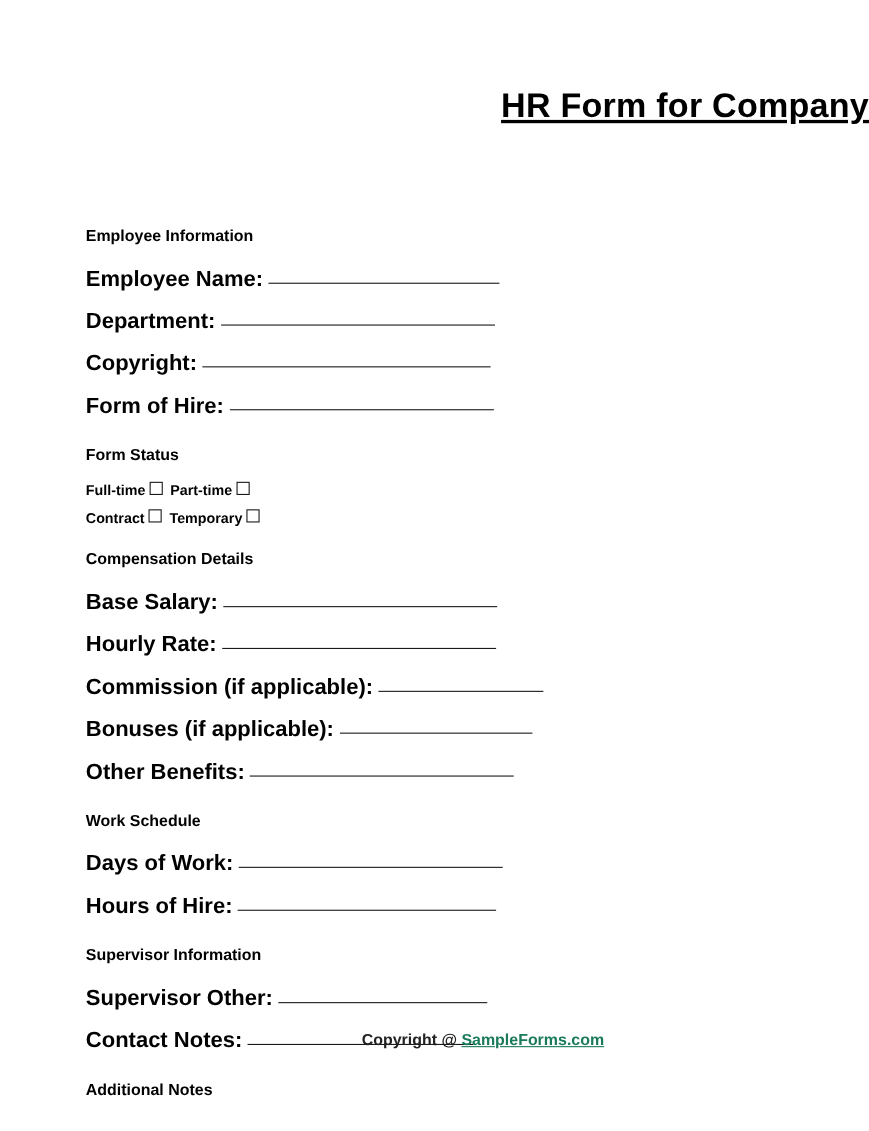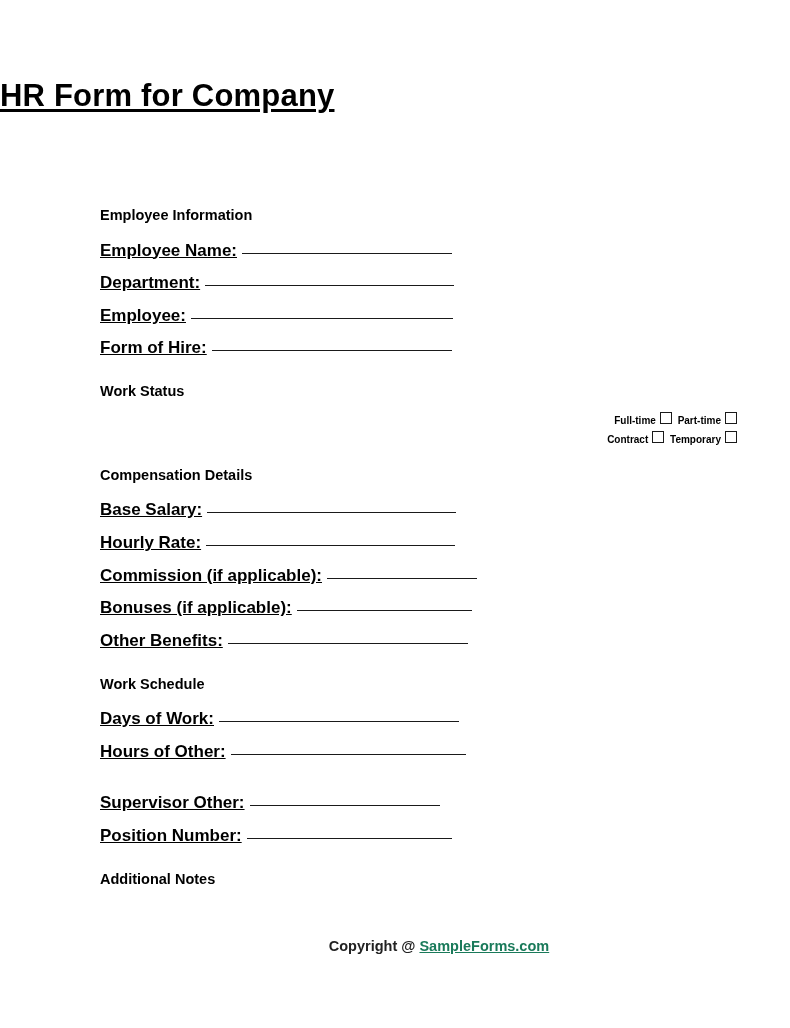--- a/index.html
+++ b/index.html
@@ -19,73 +19,71 @@
     position: relative;
     width: 790px;
     height: 1028px;
     box-sizing: border-box;
   }
   .doc-title {
     position: absolute;
     top: 78px;
     left: 0;
     width: 790px;
-    text-align: left;
+    text-align: right;
     font-size: 31px;
     font-weight: bold;
     letter-spacing: 0.2px;
     text-decoration: underline;
     text-underline-offset: 3px;
   }
   .form-body {
     position: absolute;
     top: 208px;
-    left: 100px;
+    left: 78px;
     width: 640px;
   }
   .section {
     margin-bottom: 19px;
   }
   .section-heading {
     font-size: 14.5px;
     font-weight: bold;
     line-height: 1.0;
     margin-bottom: 12px;
   }
   .field-row {
-    font-size: 17px;
+    font-size: 20px;
     font-weight: bold;
     line-height: 1.92;
     white-space: nowrap;
-    text-decoration: underline;
   }
   .field-label {
     font-weight: bold;
   }
   .blank {
     display: inline-block;
     border-bottom: 1.3px solid #1a1a1a;
     vertical-align: 2px;
     height: 11px;
     margin-left: 5px;
   }
   .b-210 { width: 210px; }
   .b-249 { width: 249px; }
   .b-262 { width: 262px; }
   .b-190 { width: 190px; }
   .b-175 { width: 175px; }
   .b-205 { width: 205px; }
   .b-235 { width: 235px; }
   .b-240 { width: 240px; }
   .status-row {
-    font-size: 10px;
+    font-size: 13px;
     font-weight: bold;
     line-height: 1.92;
     white-space: nowrap;
-    text-align: right;
   }
   .checkbox {
     display: inline-block;
     width: 10px;
     height: 10px;
     border: 1.3px solid #1a1a1a;
     margin: 0 3px 0 4px;
     vertical-align: 0px;
   }
   .footer {
@@ -119,29 +117,29 @@
 
     <div class="section">
       <div class="section-heading">Employee Information</div>
       <div class="field-row">
         <span class="field-label">Employee Name:</span><span class="blank b-210"></span>
       </div>
       <div class="field-row">
         <span class="field-label">Department:</span><span class="blank b-249"></span>
       </div>
       <div class="field-row">
-        <span class="field-label">Employee:</span><span class="blank b-262"></span>
+        <span class="field-label">Copyright:</span><span class="blank b-262"></span>
       </div>
       <div class="field-row">
         <span class="field-label">Form of Hire:</span><span class="blank b-240"></span>
       </div>
     </div>
 
     <div class="section">
-      <div class="section-heading">Work Status</div>
+      <div class="section-heading">Form Status</div>
       <div class="status-row">
         <span>Full-time</span><span class="checkbox"></span>
         <span>Part-time</span><span class="checkbox"></span>
       </div>
       <div class="status-row">
         <span>Contract</span><span class="checkbox"></span>
         <span>Temporary</span><span class="checkbox"></span>
       </div>
     </div>
 
@@ -163,30 +161,31 @@
         <span class="field-label">Other Benefits:</span><span class="blank b-240"></span>
       </div>
     </div>
 
     <div class="section">
       <div class="section-heading">Work Schedule</div>
       <div class="field-row">
         <span class="field-label">Days of Work:</span><span class="blank b-240"></span>
       </div>
       <div class="field-row">
-        <span class="field-label">Hours of Other:</span><span class="blank b-235"></span>
+        <span class="field-label">Hours of Hire:</span><span class="blank b-235"></span>
       </div>
     </div>
 
     <div class="section">
+      <div class="section-heading">Supervisor Information</div>
       <div class="field-row">
         <span class="field-label">Supervisor Other:</span><span class="blank b-190"></span>
       </div>
       <div class="field-row">
-        <span class="field-label">Position Number:</span><span class="blank b-205"></span>
+        <span class="field-label">Contact Notes:</span><span class="blank b-205"></span>
       </div>
     </div>
 
     <div class="section">
       <div class="section-heading notes-heading">Additional Notes</div>
     </div>
 
   </div>
 
   <div class="footer">

